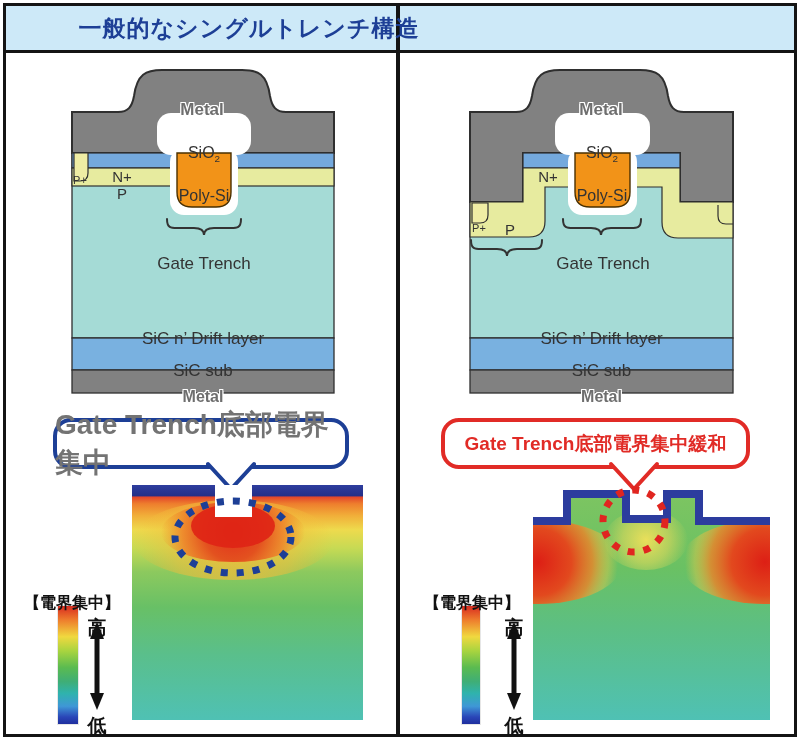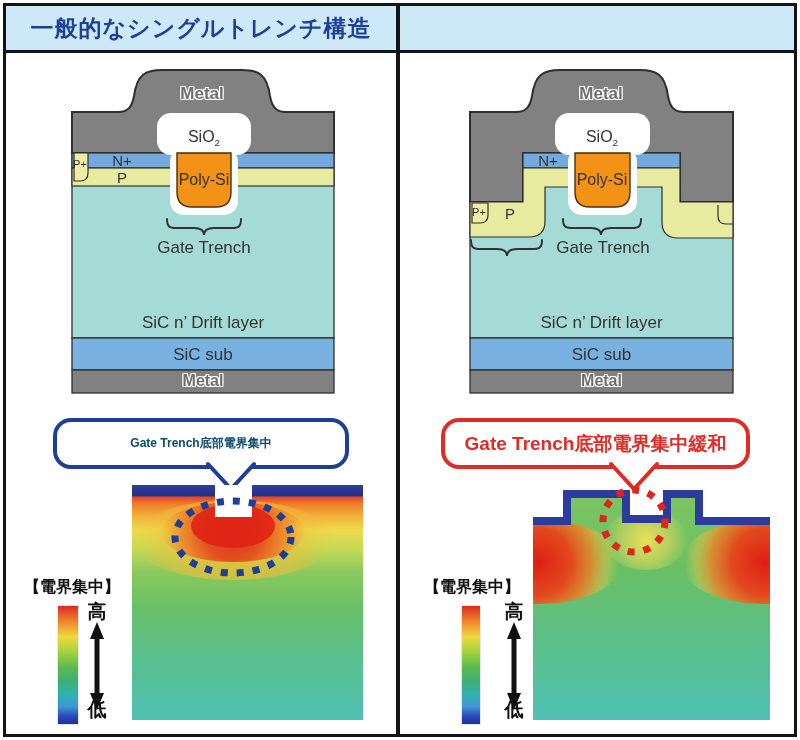--- a/index.html
+++ b/index.html
@@ -4,24 +4,24 @@
 <style>
   html,body{margin:0;padding:0;background:#fff;}
   #page{position:relative;width:800px;height:740px;background:#fff;overflow:hidden;
         font-family:"Liberation Sans","DejaVu Sans",sans-serif;}
   .abs{position:absolute;}
   #frame{left:3px;top:3px;width:794px;height:734px;border:3px solid #141414;box-sizing:border-box;z-index:1;}
   #header-band{left:6px;top:6px;width:788px;height:44px;background:#cde9f8;border-bottom:3px solid #141414;box-sizing:content-box;z-index:1;}
   #divider{left:396px;top:6px;width:4px;height:728px;background:#141414;z-index:4;}
   .hdr{top:6px;height:44px;display:flex;align-items:center;justify-content:center;
        font-size:23px;font-weight:bold;z-index:5;letter-spacing:1px;}
-  #hdr-left{left:6px;width:390px;color:#1d3f96;}
+  #hdr-left{left:6px;width:390px;color:#1d3f96;padding-left:48px;}
   #hdr-right{left:400px;width:394px;color:#e12b26;}
   svg#art{left:0;top:0;z-index:2;pointer-events:none;}
-  .lbl{position:absolute;z-index:5;color:#333;text-align:center;line-height:1.05;}
+  .lbl{position:absolute;z-index:5;color:#333;text-align:center;line-height:1.05;margin-top:16px;}
   .metal-lbl{color:#6e6e6e;font-weight:bold;
      text-shadow:-1px -1px 0 #fff,1px -1px 0 #fff,-1px 1px 0 #fff,1px 1px 0 #fff,0 1px 0 #fff,0 -1px 0 #fff;}
   .callout-txt{display:flex;align-items:center;justify-content:center;font-weight:bold;z-index:5;}
   .legend-bar{z-index:3;border:1px solid #e6e6e6;
      background:linear-gradient(to bottom,#d92b20 0%,#ee7e2d 12%,#f0d83f 26%,#a9d43f 38%,#5bbb50 52%,#3fae76 64%,#2fb3ad 74%,#3f97d6 85%,#2a46b8 94%,#1f2f9e 100%);}
   .legend-title{font-weight:bold;font-size:16px;color:#111;}
   .hl{font-weight:bold;font-size:19px;color:#111;}
   sub{font-size:0.62em;}
 </style>
 </head>
@@ -169,21 +169,21 @@
   <div class="lbl metal-lbl" style="left:140px;top:85px;width:124px;font-size:17px;">Metal</div>
   <div class="lbl" style="left:174px;top:129px;width:60px;font-size:16px;"><span>SiO</span><sub>2</sub></div>
   <div class="lbl" style="left:96px;top:153px;width:52px;font-size:15px;">N+</div>
   <div class="lbl" style="left:96px;top:170px;width:52px;font-size:15px;">P</div>
   <div class="lbl" style="left:71px;top:159px;width:18px;font-size:11px;">P+</div>
   <div class="lbl" style="left:176px;top:172px;width:56px;font-size:16px;">Poly-Si</div>
   <div class="lbl" style="left:134px;top:239px;width:140px;font-size:17px;">Gate Trench</div>
   <div class="lbl" style="left:72px;top:314px;width:262px;font-size:17px;">SiC n’ Drift layer</div>
   <div class="lbl" style="left:72px;top:346px;width:262px;font-size:17px;">SiC sub</div>
   <div class="lbl metal-lbl" style="left:72px;top:373px;width:262px;font-size:16px;">Metal</div>
-  <div class="abs callout-txt" style="left:55px;top:420px;width:292px;height:47px;font-size:12px;color:#0c4a6e;">Gate Trench底部電界集中</div>
+  <div class="abs callout-txt" style="left:55px;top:420px;width:292px;height:47px;font-size:28px;color:#737373;">Gate Trench底部電界集中</div>
 
   <div class="lbl metal-lbl" style="left:539px;top:85px;width:124px;font-size:17px;">Metal</div>
   <div class="lbl" style="left:572px;top:129px;width:60px;font-size:16px;"><span>SiO</span><sub>2</sub></div>
   <div class="lbl" style="left:522px;top:153px;width:52px;font-size:15px;">N+</div>
   <div class="lbl" style="left:470px;top:207px;width:18px;font-size:11px;">P+</div>
   <div class="lbl" style="left:496px;top:206px;width:28px;font-size:15px;">P</div>
   <div class="lbl" style="left:574px;top:172px;width:56px;font-size:16px;">Poly-Si</div>
   <div class="lbl" style="left:533px;top:239px;width:140px;font-size:17px;">Gate Trench</div>
   <div class="lbl" style="left:470px;top:314px;width:263px;font-size:17px;">SiC n’ Drift layer</div>
   <div class="lbl" style="left:470px;top:346px;width:263px;font-size:17px;">SiC sub</div>

